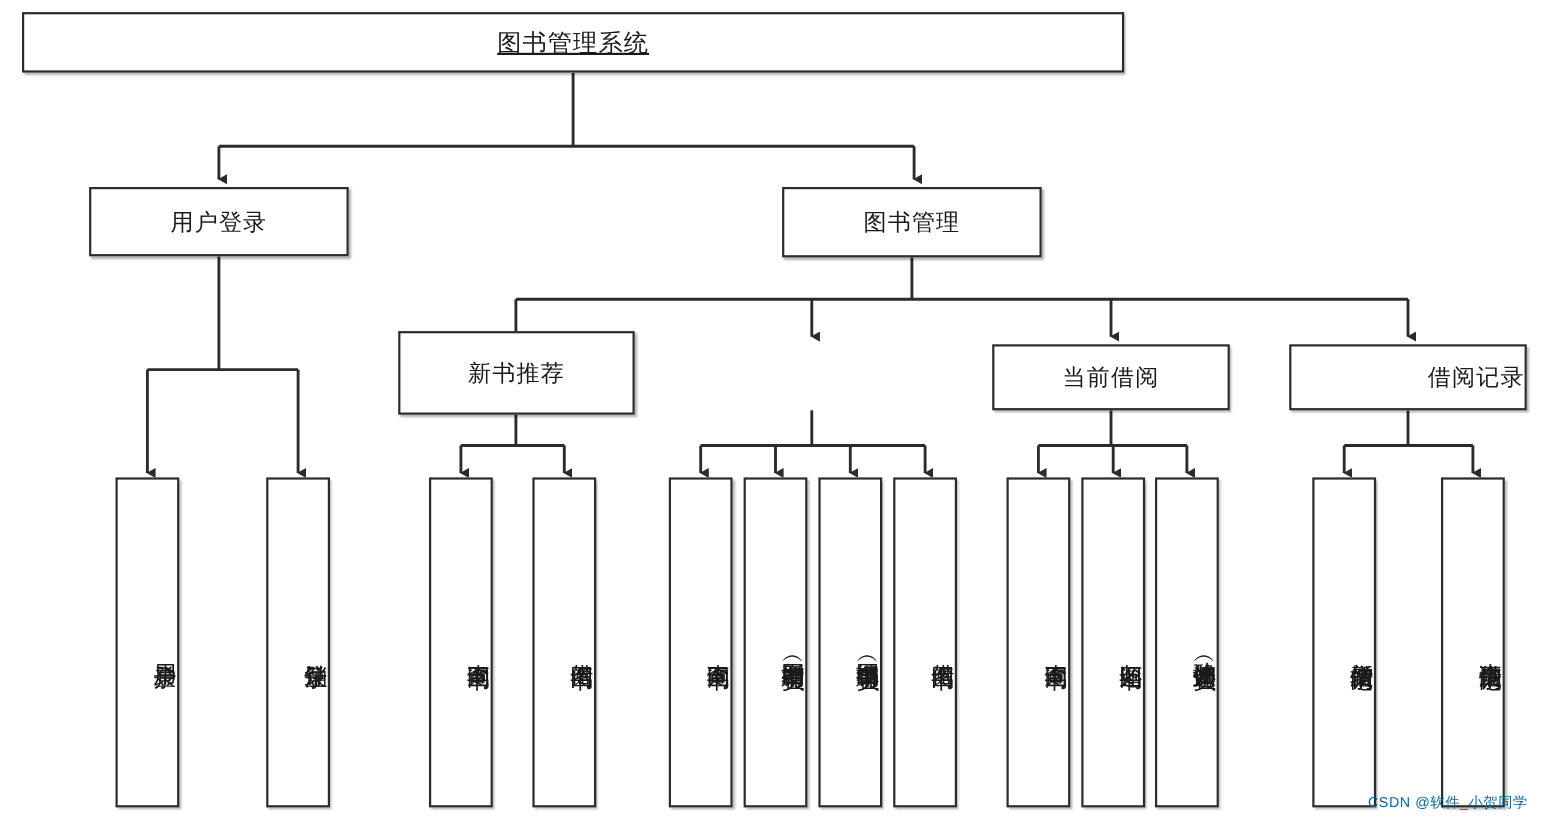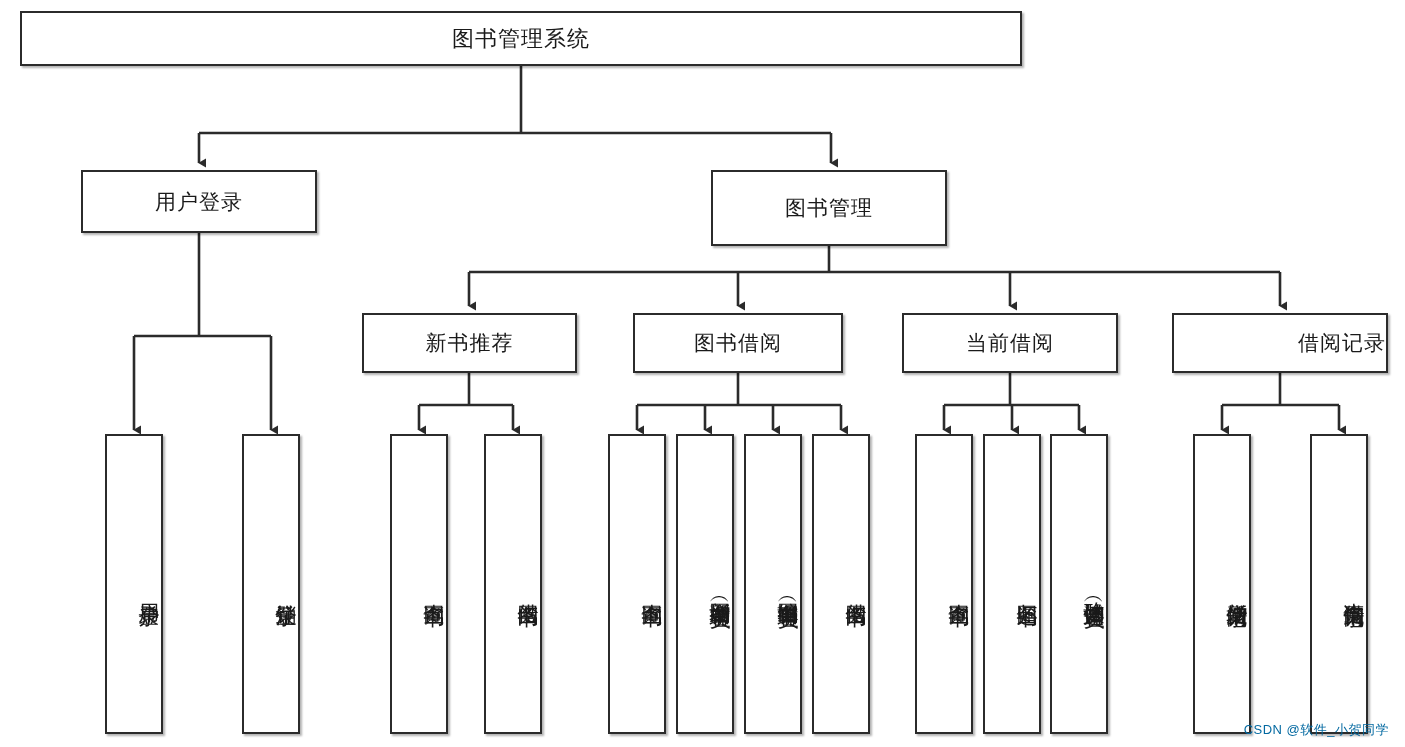--- a/index.html
+++ b/index.html
@@ -49,20 +49,21 @@
     align-items: flex-start;
     justify-content: center;
   }
   .node.vertical .vlabel {
     writing-mode: vertical-rl;
     text-orientation: upright;
     white-space: nowrap;
   }
   .node.root {
     font-size: 22px;
+    text-decoration: underline;
   }
   #watermark {
     position: absolute;
     right: 16px;
     bottom: 8px;
     font-size: 13px;
     color: #0369a1;
     letter-spacing: 0.5px;
     white-space: nowrap;
     pointer-events: none;
@@ -123,29 +124,26 @@
     </g>
   </svg>
 
   <div class="node horizontal root" style="left:20px; top:11px; width:1002px; height:55px;">
     <span>图书管理系统</span>
   </div>
 
   <div class="node horizontal" style="left:81px; top:170px; width:236px; height:63px;">
     <span>用户登录</span>
   </div>
-  <div class="node horizontal" style="left:711px; top:170px; width:236px; height:76px;">
+  <div class="node horizontal" style="left:711px; top:170px; width:236px; height:64px;">
     <span>图书管理</span>
   </div>
 
-  <div class="node horizontal" style="left:362px; top:313px; width:215px; height:60px;text-align:center;">
+  <div class="node horizontal" style="left:362px; top:301px; width:215px; height:76px;text-align:center;">
     <span>新书推荐</span>
-  </div>
-  <div class="node horizontal" style="left:633px; top:313px; width:210px; height:60px;">
-    <span>图书借阅</span>
   </div>
   <div class="node horizontal" style="left:902px; top:313px; width:216px; height:60px;font-family:Liberation Serif, serif;">
     <span>当前借阅</span>
   </div>
   <div class="node horizontal" style="left:1172px; top:313px; width:216px; height:60px;justify-content:flex-end;">
     <span>借阅记录</span>
   </div>
 
   <div class="node vertical" style="left:105px; top:434px; width:58px; height:300px;">
     <span class="vlabel">用户登录</span>

